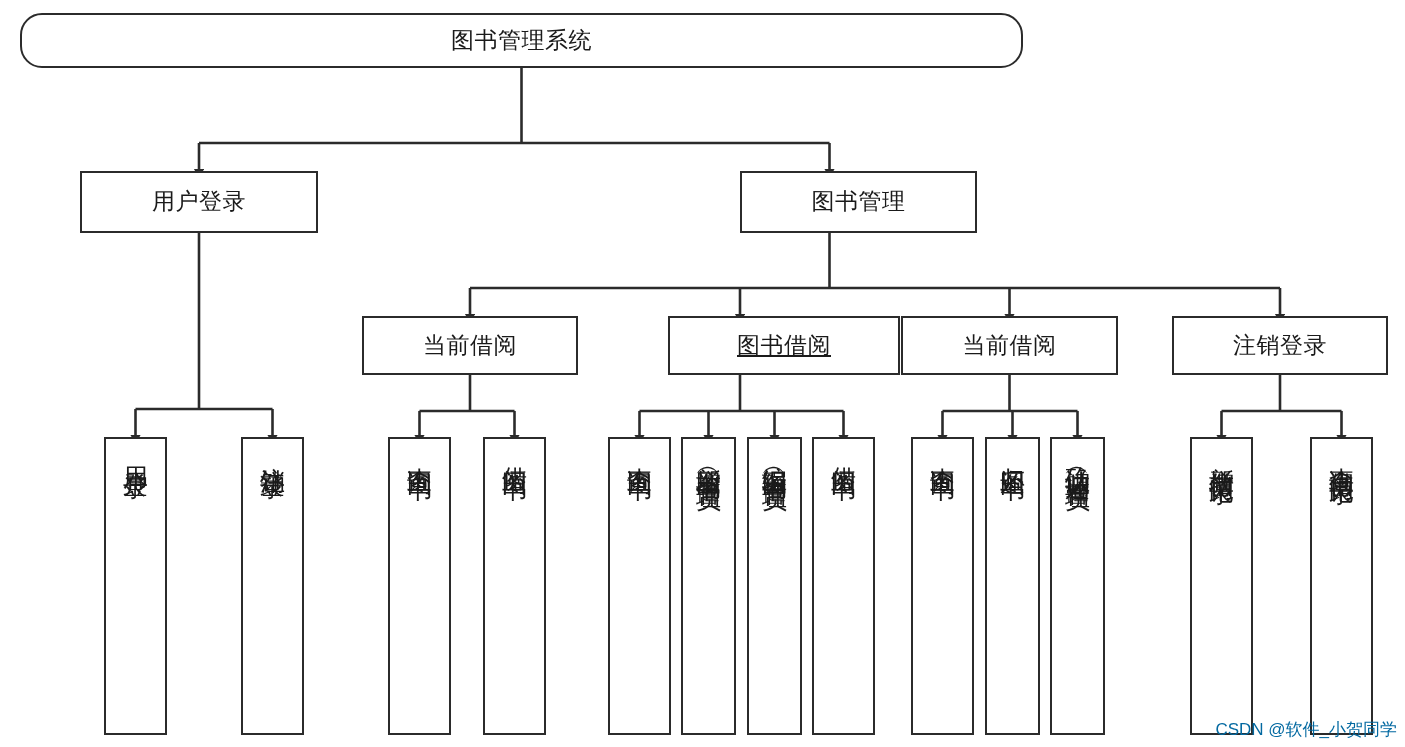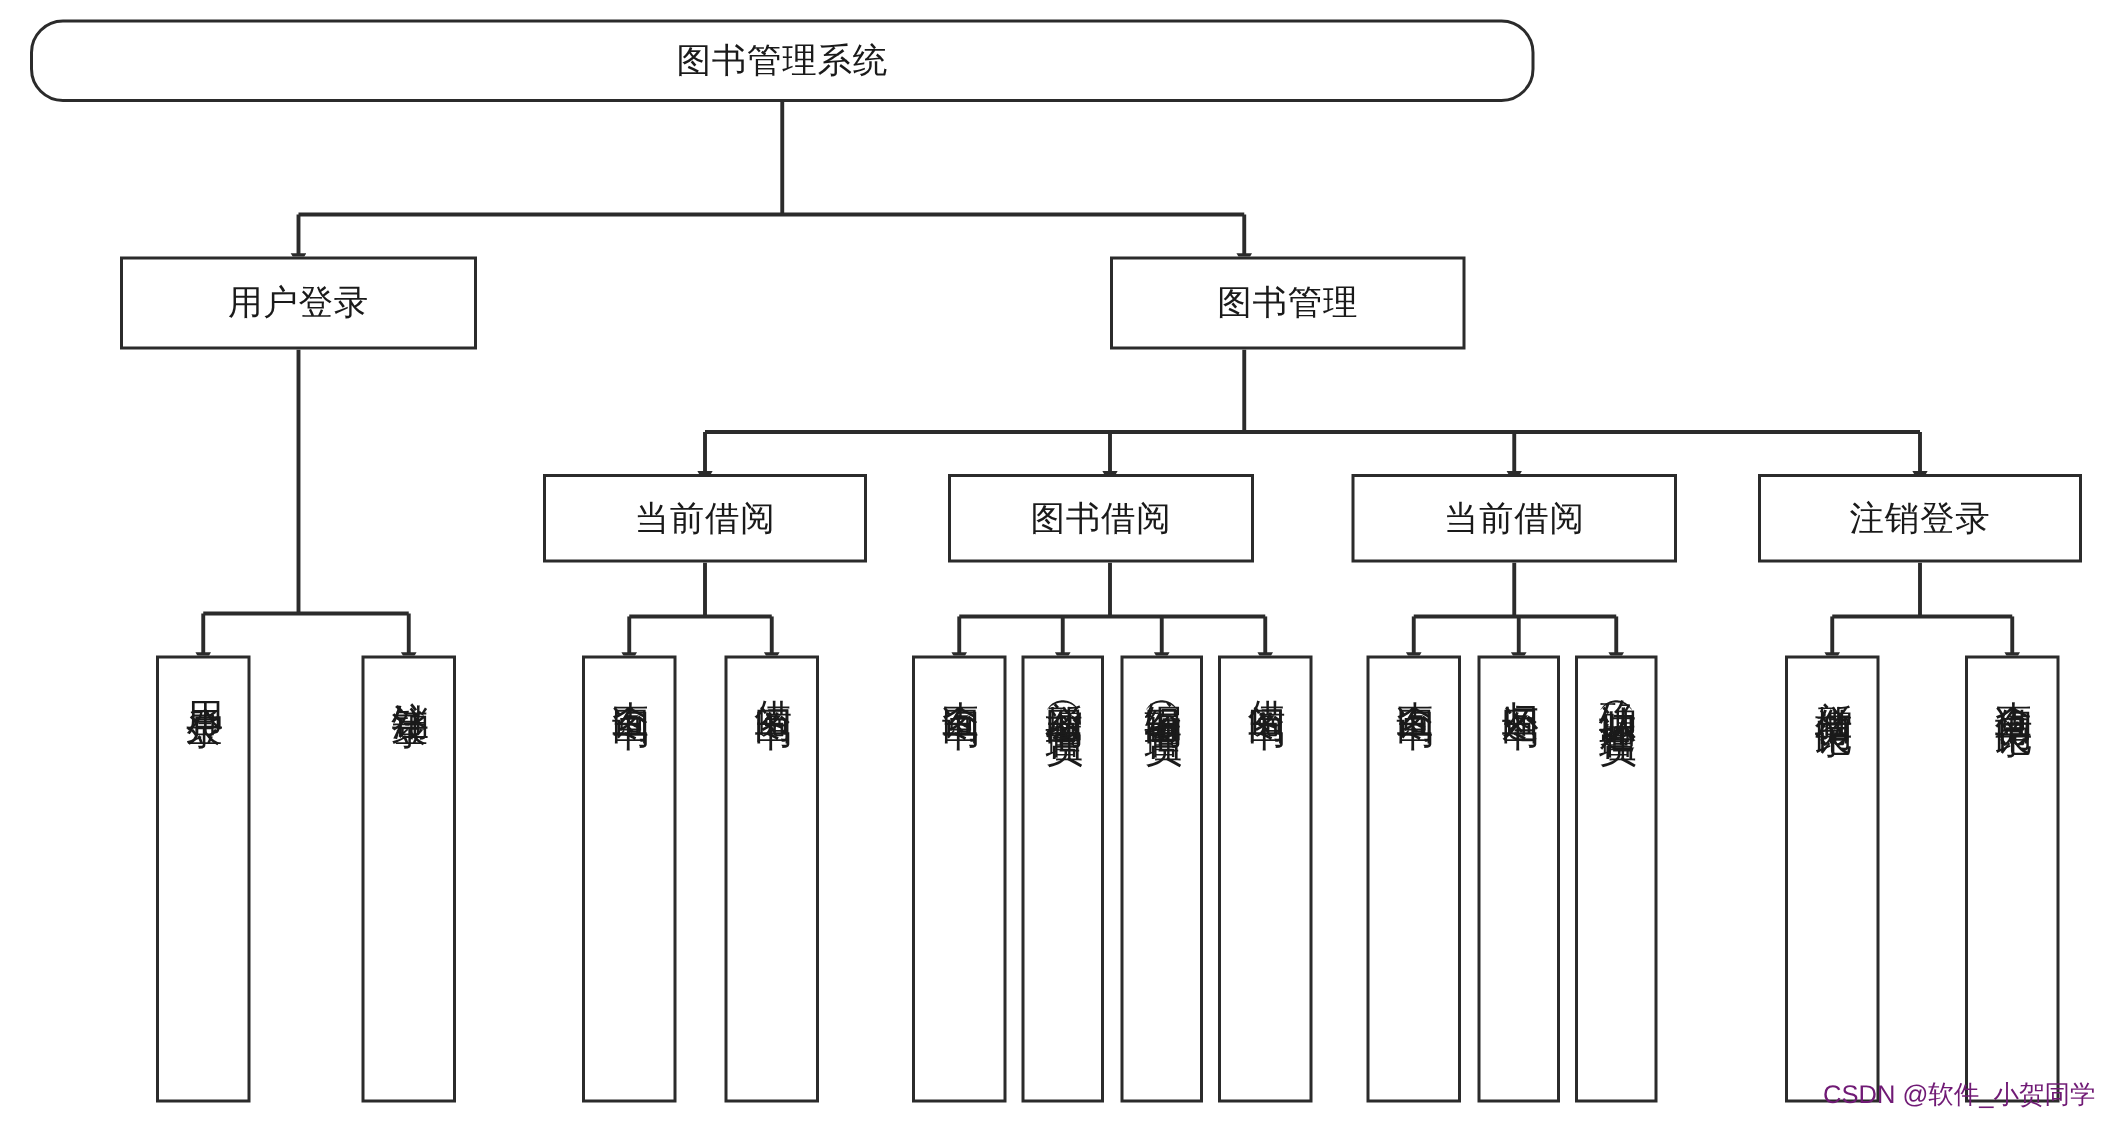--- a/index.html
+++ b/index.html
@@ -57,21 +57,21 @@
     text-orientation: upright;
     font-size: 25px;
     letter-spacing: 3px;
     line-height: 1;
   }
   #watermark {
     position: absolute;
     right: 8px;
     bottom: 6px;
     font-size: 17px;
-    color: #701a75;
+    color: #0369a1;
     z-index: 5;
     white-space: nowrap;
     font-family: "Liberation Sans", "DejaVu Sans", sans-serif;
     margin-left: 35px;
   }
 </style>
 </head>
 <body>
 
 <div id="canvas">
@@ -125,21 +125,21 @@
       </div>
       <div class="node horiz" style="left: 80px; top: 171px; width: 238px; height: 62px;">
         <span class="lbl">用户登录</span>
       </div>
       <div class="node horiz" style="left: 740px; top: 171px; width: 237px; height: 62px;">
         <span class="lbl">图书管理</span>
       </div>
       <div class="node horiz" style="left: 362px; top: 316px; width: 216px; height: 59px;">
         <span class="lbl">当前借阅</span>
       </div>
-      <div class="node horiz" style="left: 632px; top: 316px; width: 204px; height: 59px;">
+      <div class="node horiz" style="left: 668px; top: 316px; width: 232px; height: 59px; text-decoration: underline;">
         <span class="lbl">图书借阅</span>
       </div>
       <div class="node horiz" style="left: 901px; top: 316px; width: 217px; height: 59px;">
         <span class="lbl">当前借阅</span>
       </div>
       <div class="node horiz" style="left: 1172px; top: 316px; width: 216px; height: 59px;">
         <span class="lbl">注销登录</span>
       </div>
       <div class="node vert" style="left: 104px; top: 437px; width: 63px; height: 298px;">
         <span class="lbl">用户登录</span>

